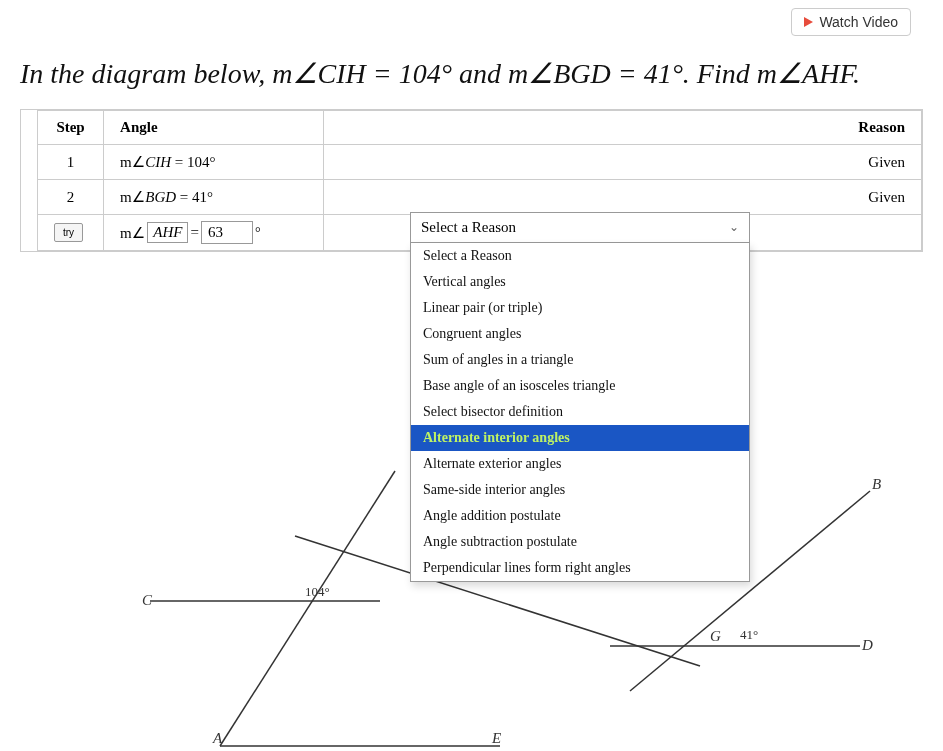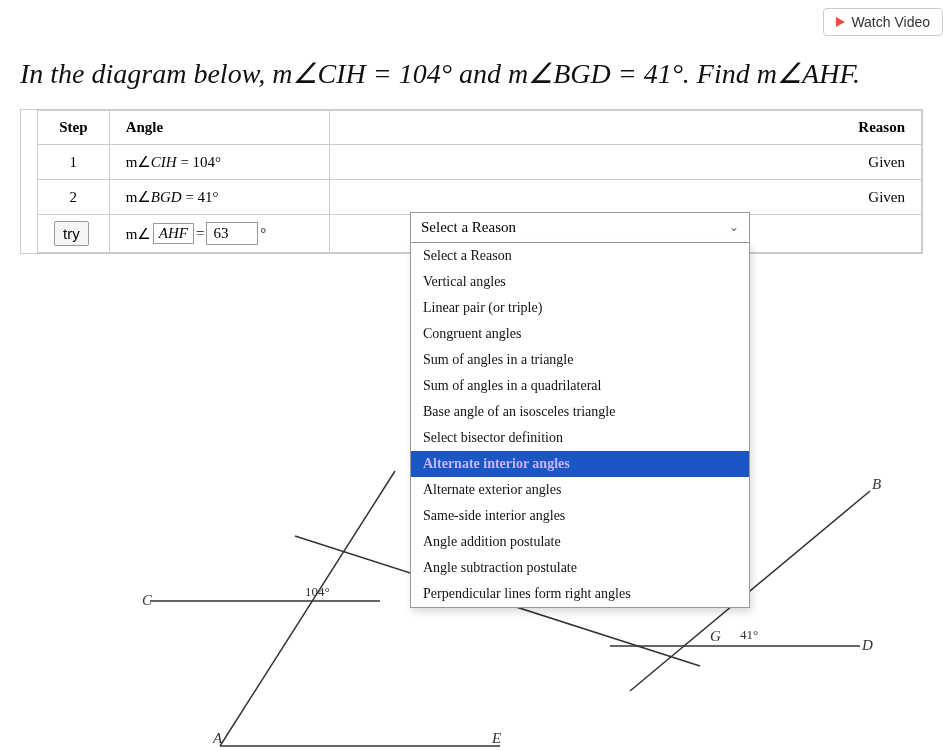--- a/index.html
+++ b/index.html
@@ -8,21 +8,21 @@
       background: #fff;
       width: 943px;
       min-height: 751px;
       overflow: hidden;
       position: relative;
     }
 
     .top-bar {
       display: flex;
       justify-content: flex-end;
-      padding: 8px 0;
+      padding: 8px 32px;
       background: #fff;
     }
 
     .watch-video-btn {
       display: flex;
       align-items: center;
       gap: 6px;
       border: 1px solid #ccc;
       border-radius: 4px;
       padding: 5px 12px;
@@ -83,21 +83,21 @@
     .reason-col { text-align: right; }
 
     .try-row td {
       padding: 6px 16px;
     }
 
     .try-btn {
       border: 1px solid #999;
       background: #f5f5f5;
       padding: 3px 8px;
-      font-size: 15px;
+      font-size: 10px;
       cursor: pointer;
       border-radius: 2px;
       margin-right: 4px;
     }
 
     .angle-display {
       display: inline-flex;
       align-items: center;
       gap: 2px;
       font-size: 15px;
@@ -152,21 +152,21 @@
     .dropdown-item {
       padding: 5px 12px;
       font-size: 14px;
       cursor: pointer;
       white-space: nowrap;
       color: #111;
     }
 
     .dropdown-item.selected {
       background: #1a56c4;
-      color: #c4b5fd;
+      color: #bef264;
       font-weight: bold;
     }
 
     
     .diagram-area {
       position: absolute;
       bottom: 0;
       left: 0;
       right: 0;
       height: 380px;
@@ -237,21 +237,20 @@
   <div class="dropdown-header">
     <span>Select a Reason</span>
     <span class="dropdown-chevron">⌄</span>
   </div>
   <div class="dropdown-list">
     <div class="dropdown-item">Select a Reason</div>
     <div class="dropdown-item">Vertical angles</div>
     <div class="dropdown-item">Linear pair (or triple)</div>
     <div class="dropdown-item">Congruent angles</div>
     <div class="dropdown-item">Sum of angles in a triangle</div>
-    <div class="dropdown-item">Sum of angles in a quadrilateral</div>
     <div class="dropdown-item">Base angle of an isosceles triangle</div>
     <div class="dropdown-item">Select bisector definition</div>
     <div class="dropdown-item selected">Alternate interior angles</div>
     <div class="dropdown-item">Alternate exterior angles</div>
     <div class="dropdown-item">Same-side interior angles</div>
     <div class="dropdown-item">Angle addition postulate</div>
     <div class="dropdown-item">Angle subtraction postulate</div>
     <div class="dropdown-item">Perpendicular lines form right angles</div>
   </div>
 </div>

